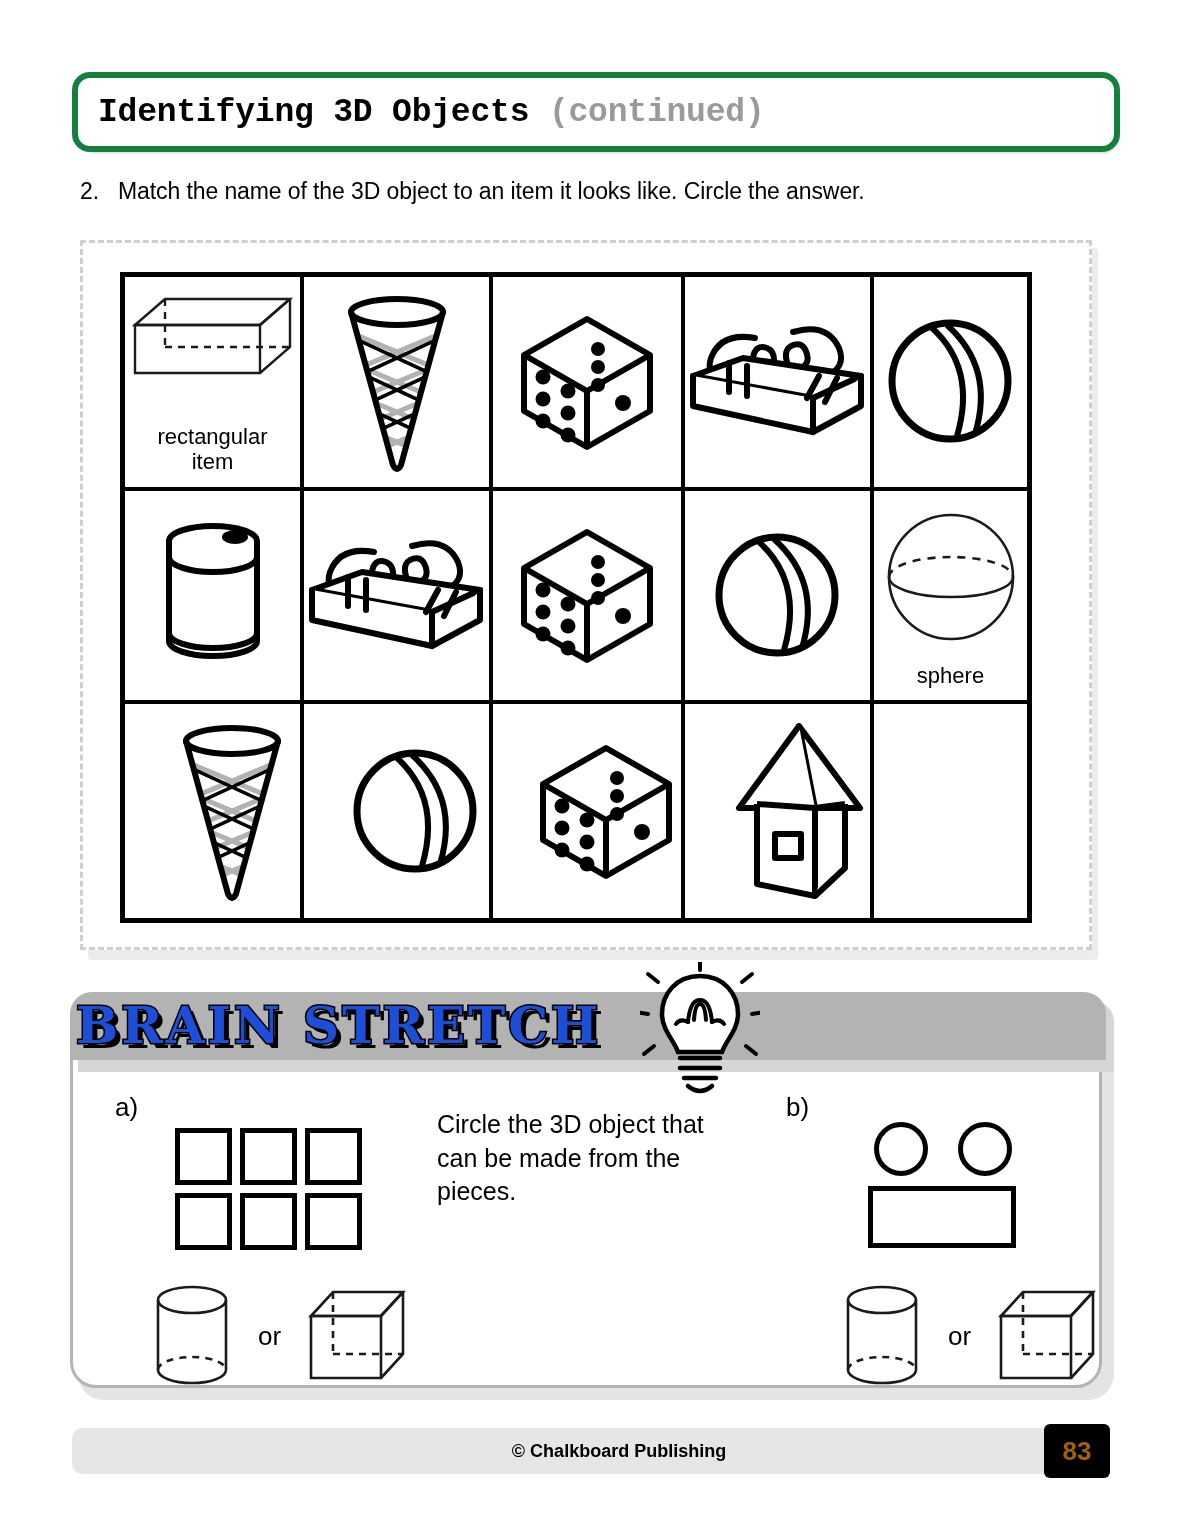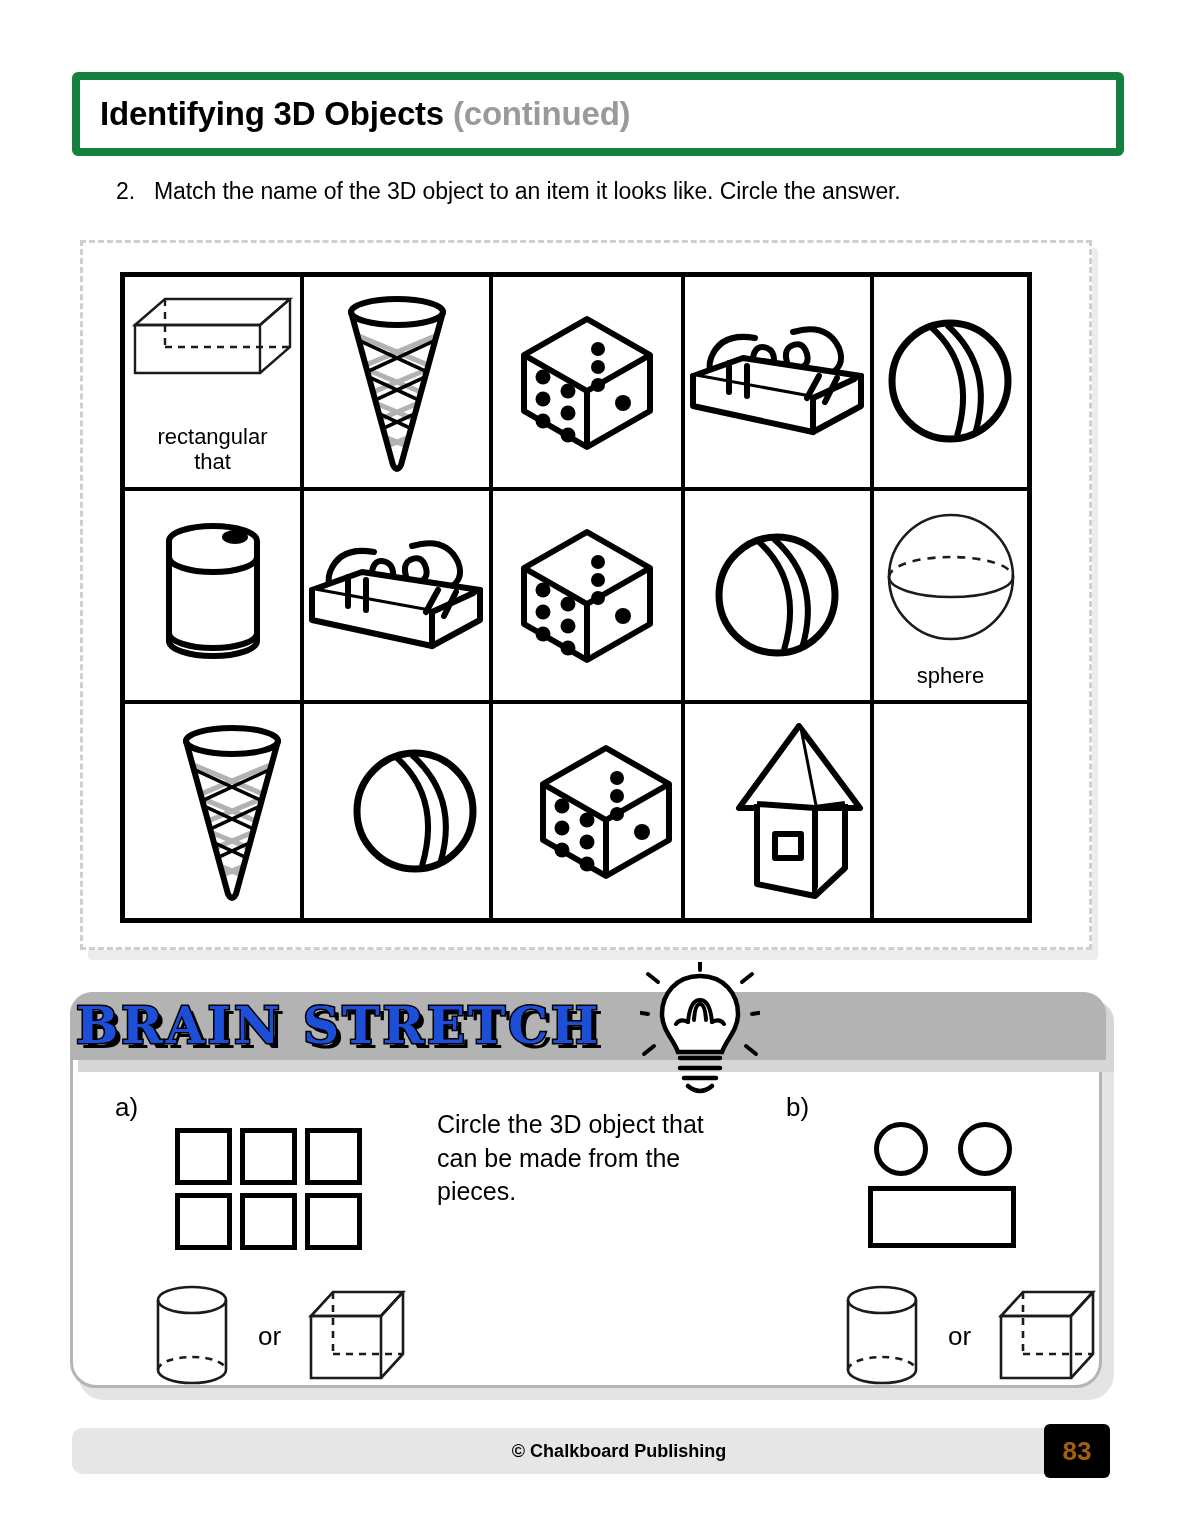--- a/index.html
+++ b/index.html
@@ -9,33 +9,33 @@
   }
 
   
   .title-wrap{position:absolute;left:72px;top:72px;width:1040px;height:72px;}
   .title-shadow{
     position:absolute;left:8px;top:10px;width:1040px;height:72px;
     background:#e4e4e4;border-radius:18px;
   }
   .title-bar{
     position:absolute;left:0;top:0;width:1036px;height:68px;
-    background:#fff;border:8px solid #15803d;border-radius:6px;
-    display:flex;align-items:center;
+    background:#fff;border:6px solid #15803d;border-radius:18px;
+    display:flex;align-items:center;font-family:Liberation Mono, monospace;
   }
   .title-text{
     margin-left:20px;font-size:33px;font-weight:bold;letter-spacing:-.2px;
     white-space:nowrap;
   }
   .title-text .cont{color:#9a9a9a;font-weight:bold;}
 
   
   .instruction{
     position:absolute;left:80px;top:178px;width:1000px;
-    font-size:23px;letter-spacing:-.1px;white-space:nowrap;margin-left:36px;
+    font-size:23px;letter-spacing:-.1px;white-space:nowrap;
   }
   .instruction .num{display:inline-block;width:38px;}
 
   
   .dash-shadow{
     position:absolute;left:88px;top:248px;width:1010px;height:712px;
     background:#ececec;border-radius:4px;
   }
   .dash-panel{
     position:absolute;left:80px;top:240px;width:1012px;height:710px;
@@ -146,21 +146,21 @@
       <g fill="none" stroke="#1b1b1b" stroke-width="2.4">
         <path d="M10 34 L40 8 L165 8 L135 34 Z"></path>
         <path d="M10 34 L10 82 L135 82 L135 34 Z"></path>
         <path d="M135 34 L165 8 M135 82 L165 56 L165 8"></path>
         <path d="M40 8 L40 56" stroke-dasharray="7 6"></path>
         <path d="M40 56 L165 56" stroke-dasharray="7 6"></path>
       </g>
     </svg>
     <div class="cell-label">
       <div>rectangular</div>
-      <div>that</div>
+      <div>item</div>
     </div>
   </div>
 
   <div class="cell">
     <svg width="120" height="190" viewBox="0 0 120 190">
       <defs>
         <clipPath id="coneclip1">
             <path d="M14 25 L60 180 L106 25 Z"></path>
           </clipPath>
       </defs>

